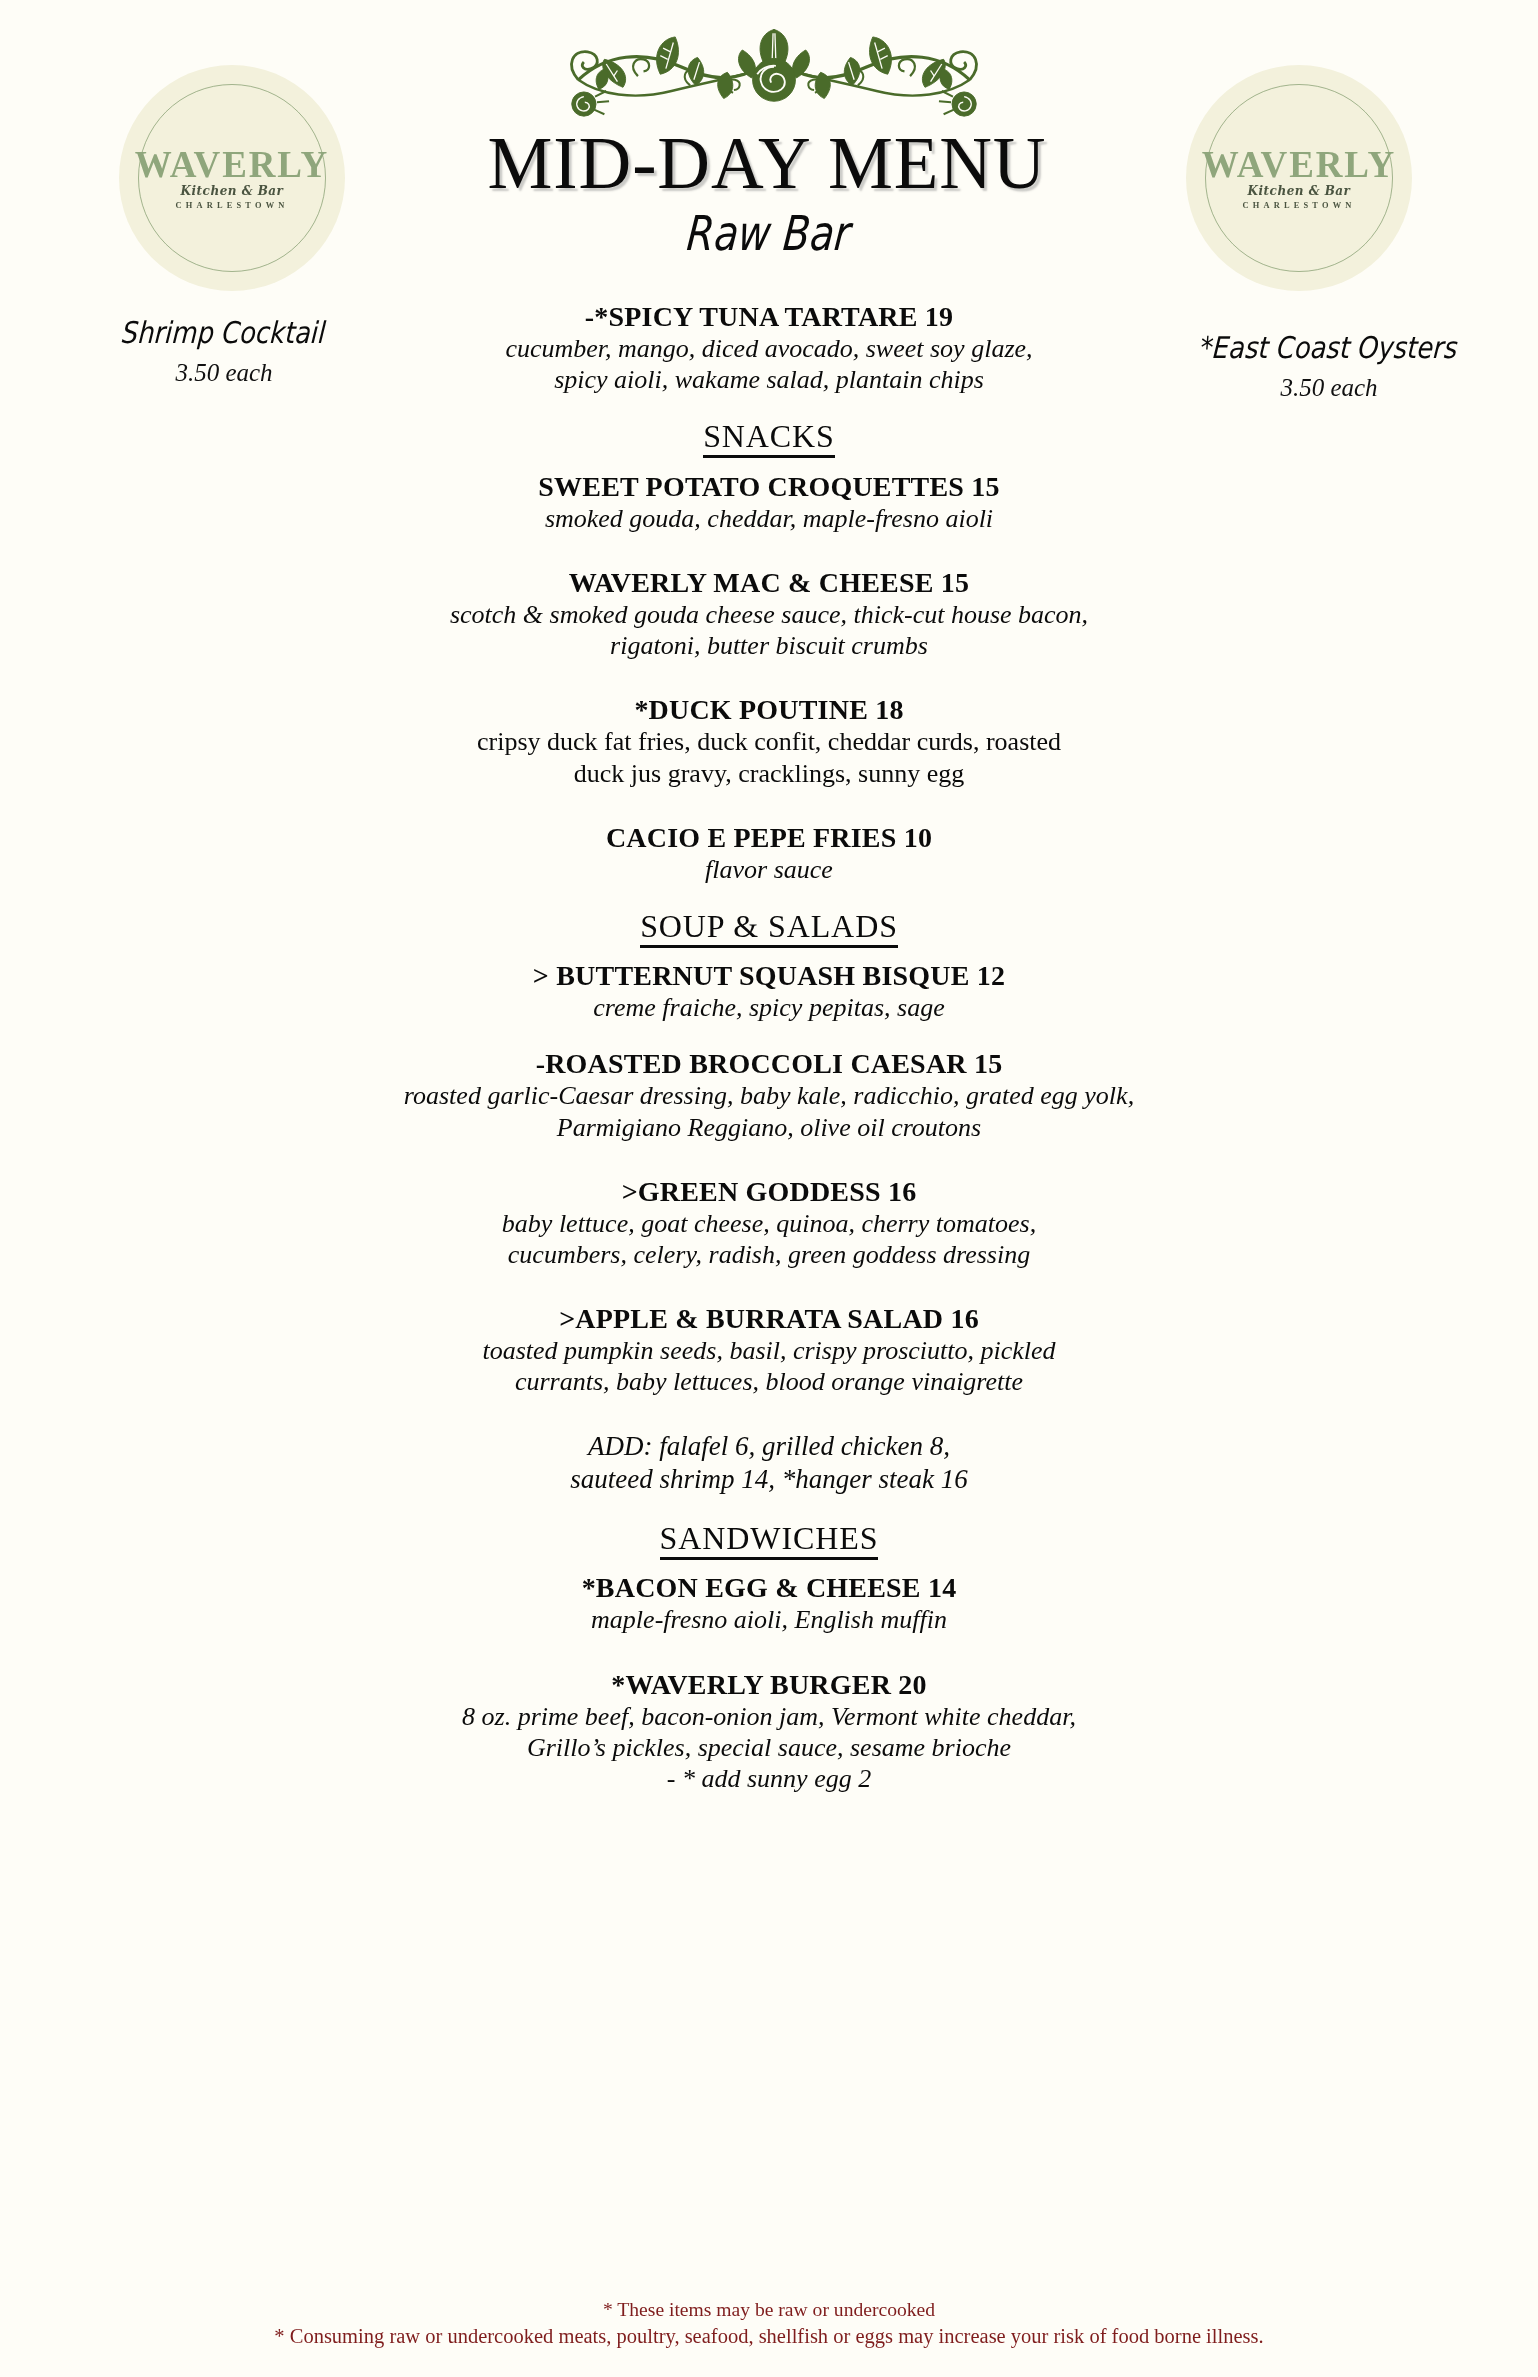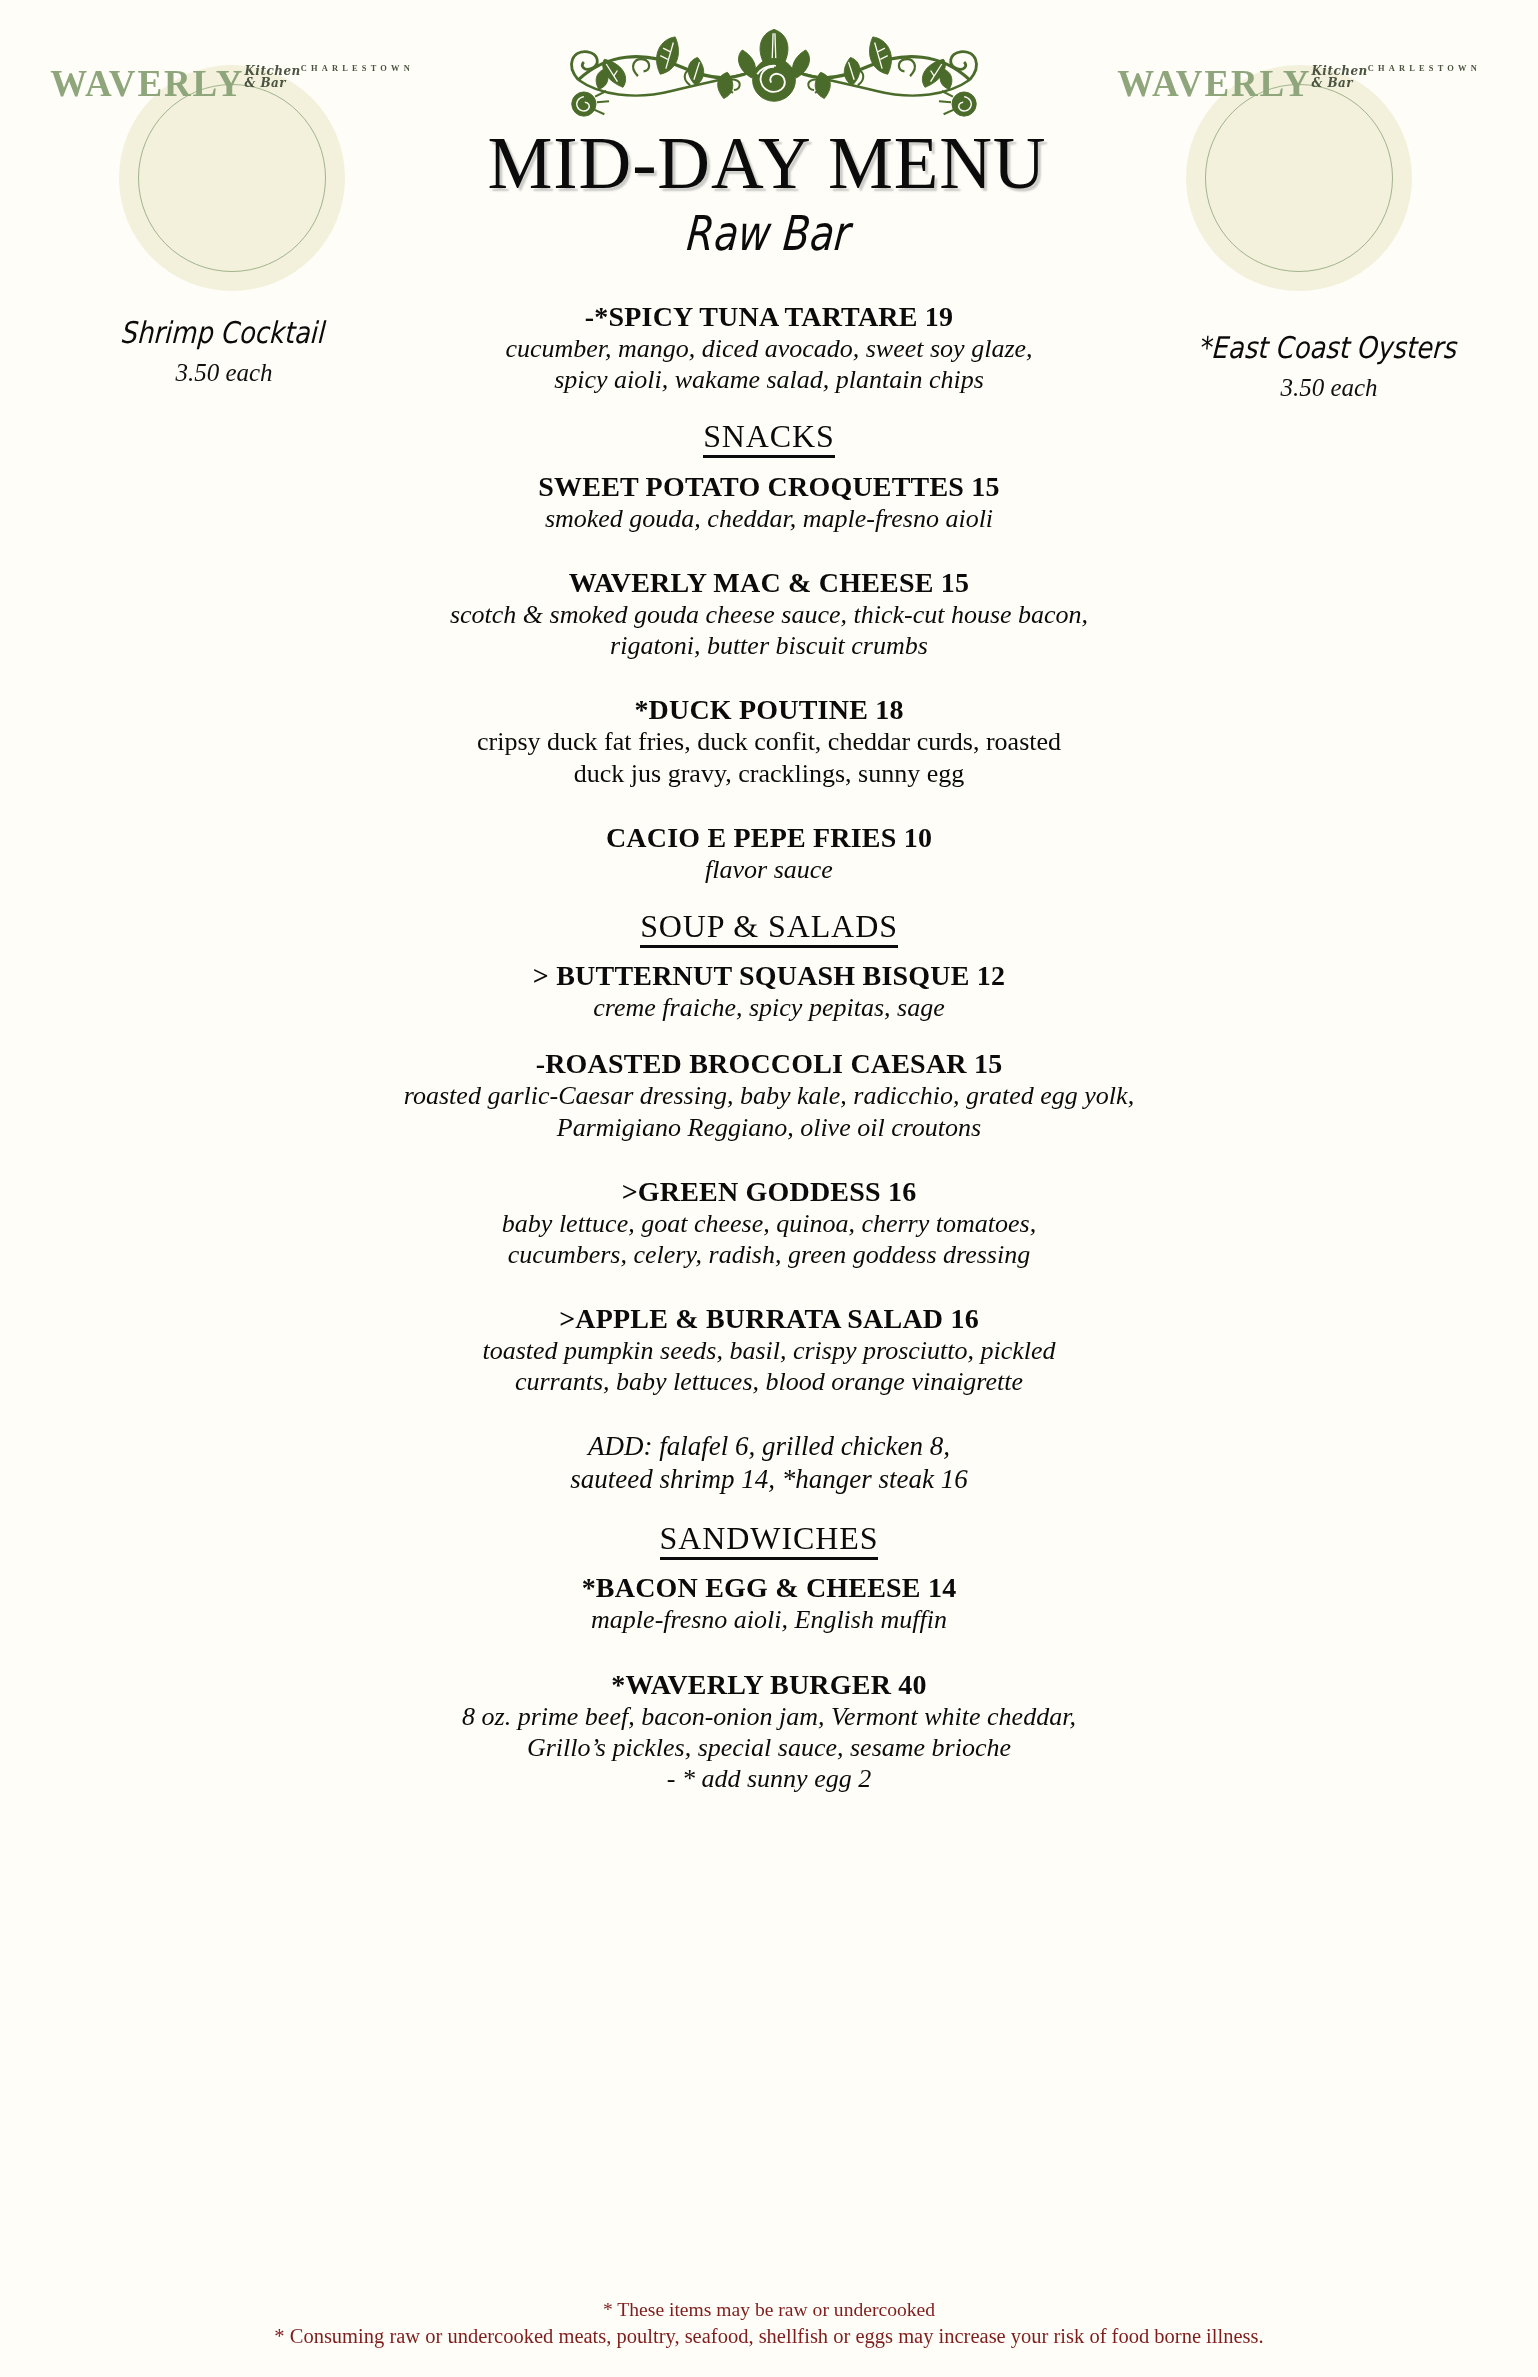--- a/index.html
+++ b/index.html
@@ -21,21 +21,22 @@
   }
 
   
   .logo {
     position: absolute;
     width: 226px;
     height: 226px;
     border-radius: 50%;
     background: #F3F1DC;
     display: flex;
-    flex-direction: row;
+    flex-direction: column;
+    align-items: center;
     justify-content: center;
   }
   .logo-left  { left: 119px; top: 65px; }
   .logo-right { left: 1186px; top: 65px; }
 
   .logo-ring {
     position: absolute;
     left: 18.6px; top: 18.6px;
     width: 188px; height: 188px;
     border-radius: 50%;
@@ -422,21 +423,21 @@
 
     <div class="item">
       <div class="item-name">*BACON EGG &amp; CHEESE 14</div>
       <div class="item-desc">
         <div>maple-fresno aioli, English muffin</div>
       </div>
     </div>
     <div class="gap-l"></div>
 
     <div class="item">
-      <div class="item-name">*WAVERLY BURGER 40</div>
+      <div class="item-name">*WAVERLY BURGER 20</div>
       <div class="item-desc">
         <div>8 oz. prime beef, bacon-onion jam, Vermont white cheddar,</div>
         <div>Grillo’s pickles, special sauce, sesame brioche</div>
         <div>- * add sunny egg 2</div>
       </div>
     </div>
 
   </div>
 
   <div class="footer">

